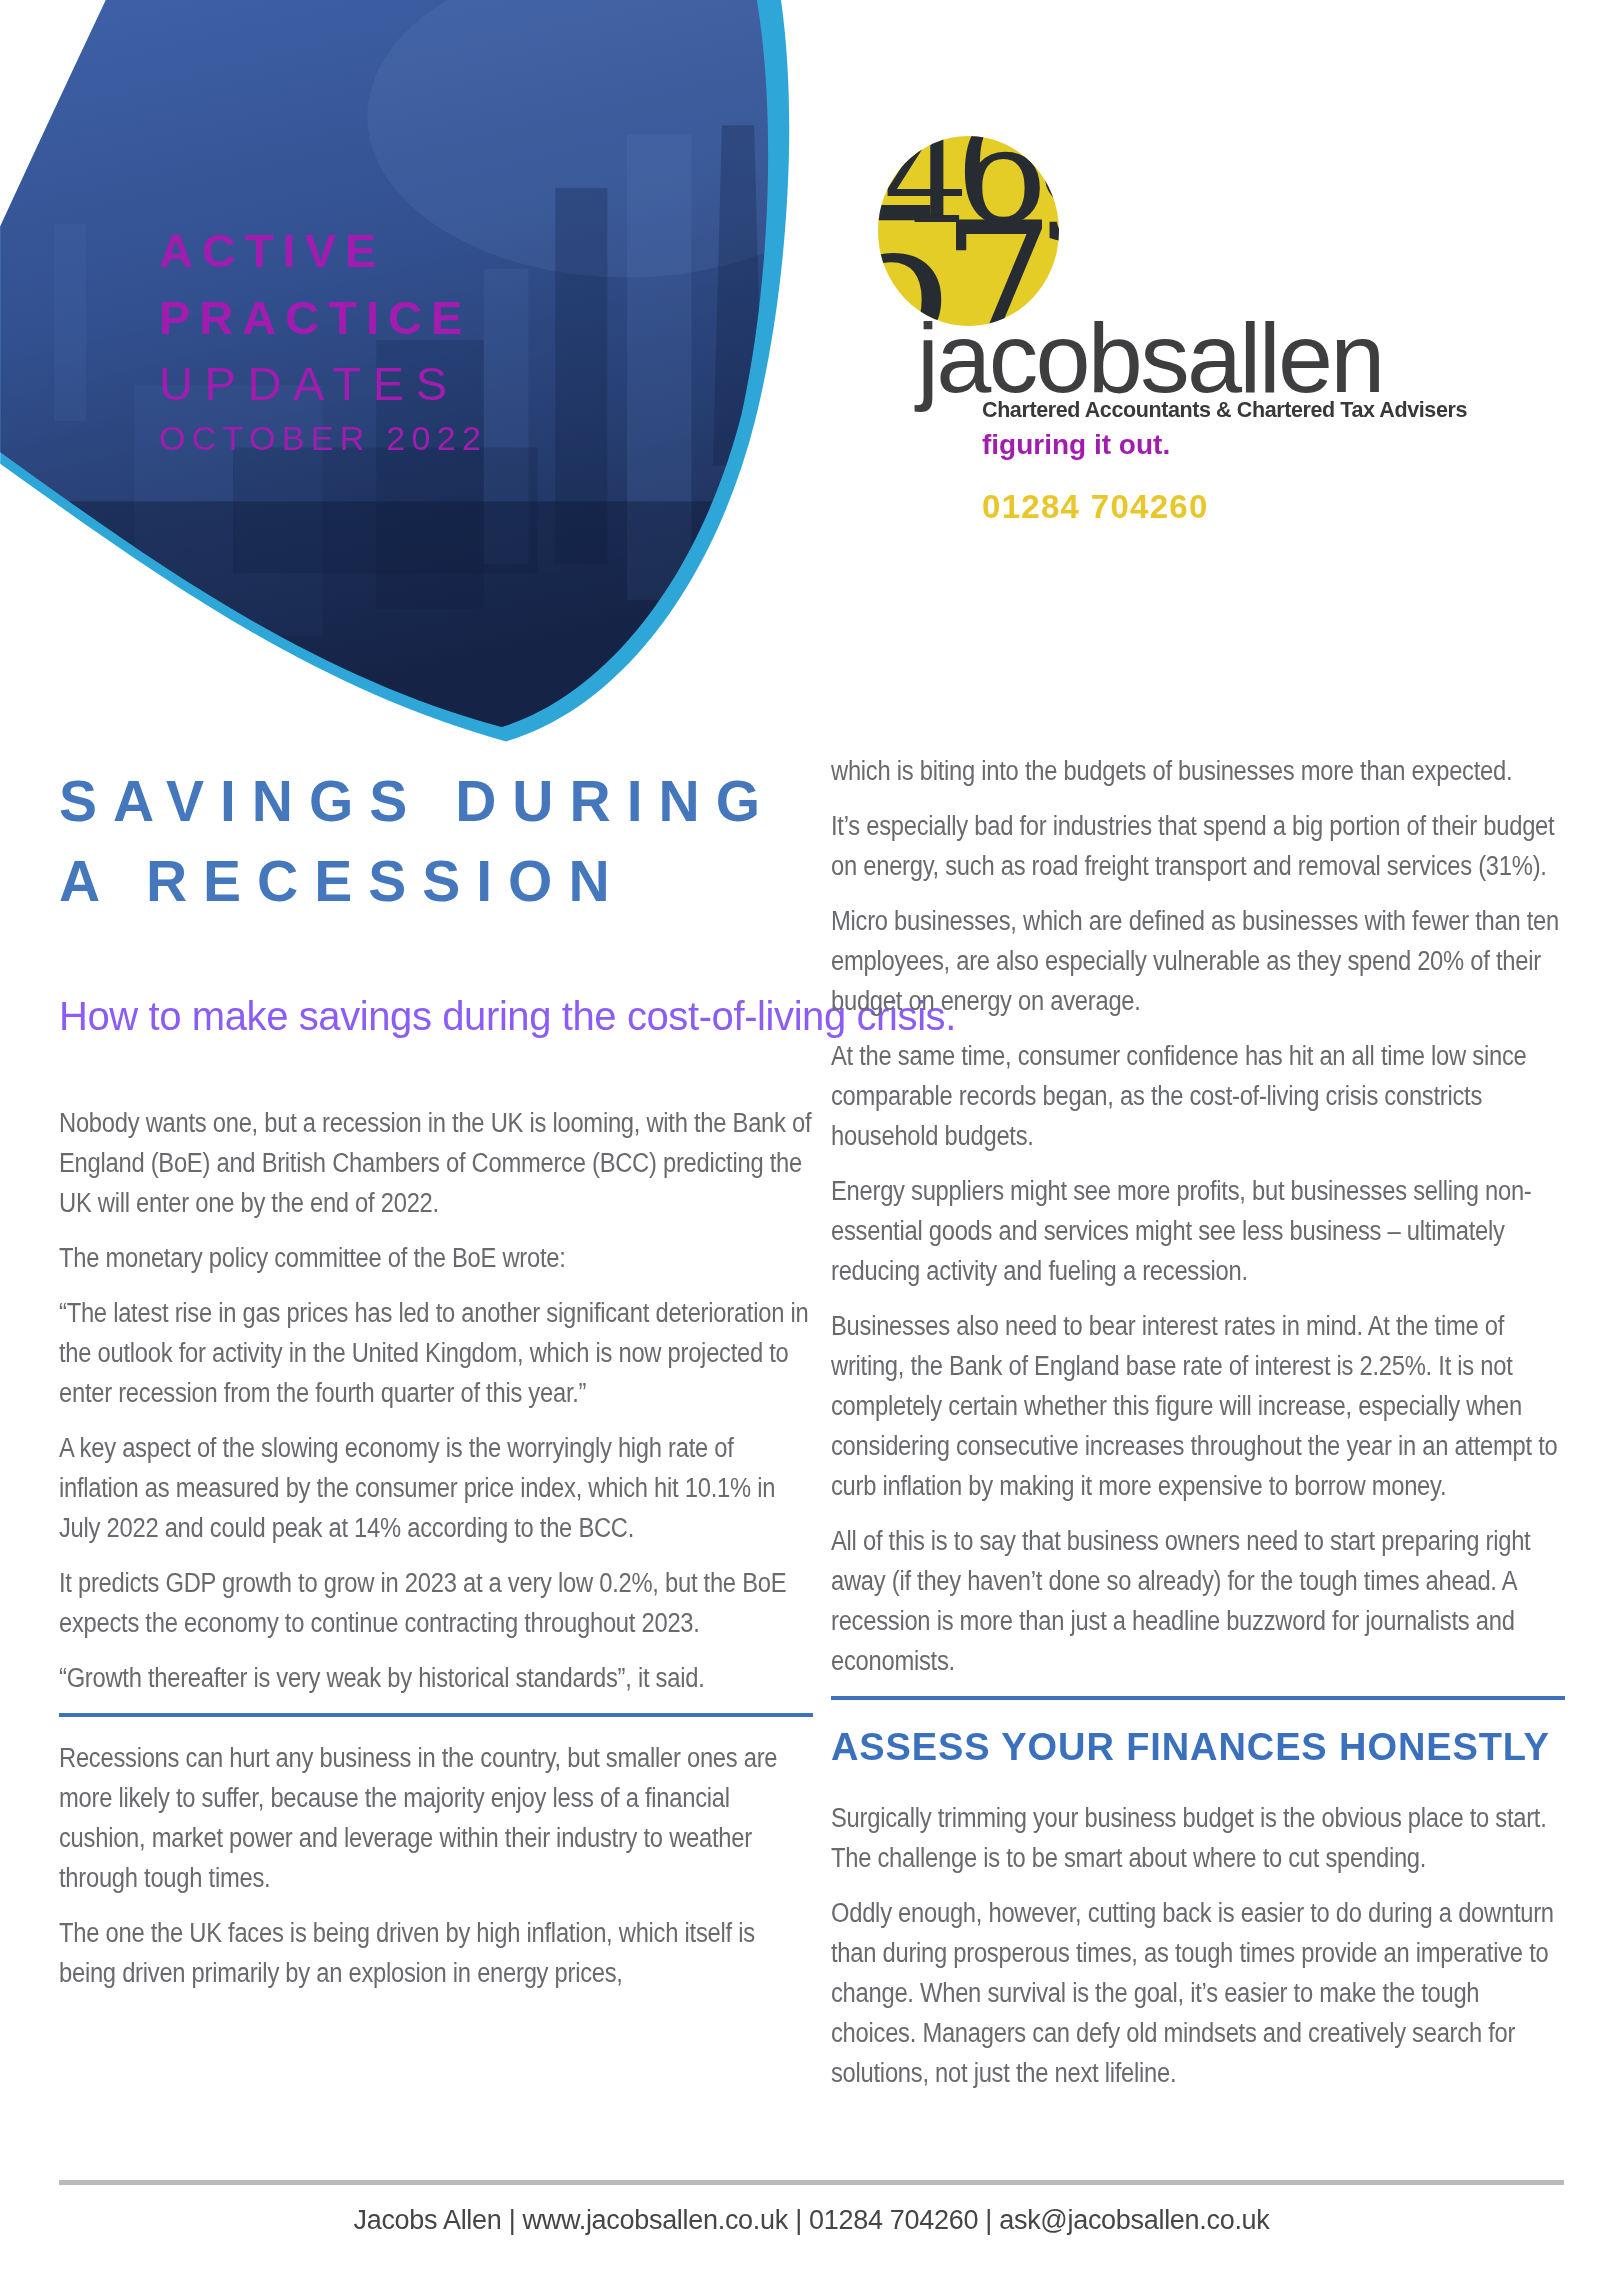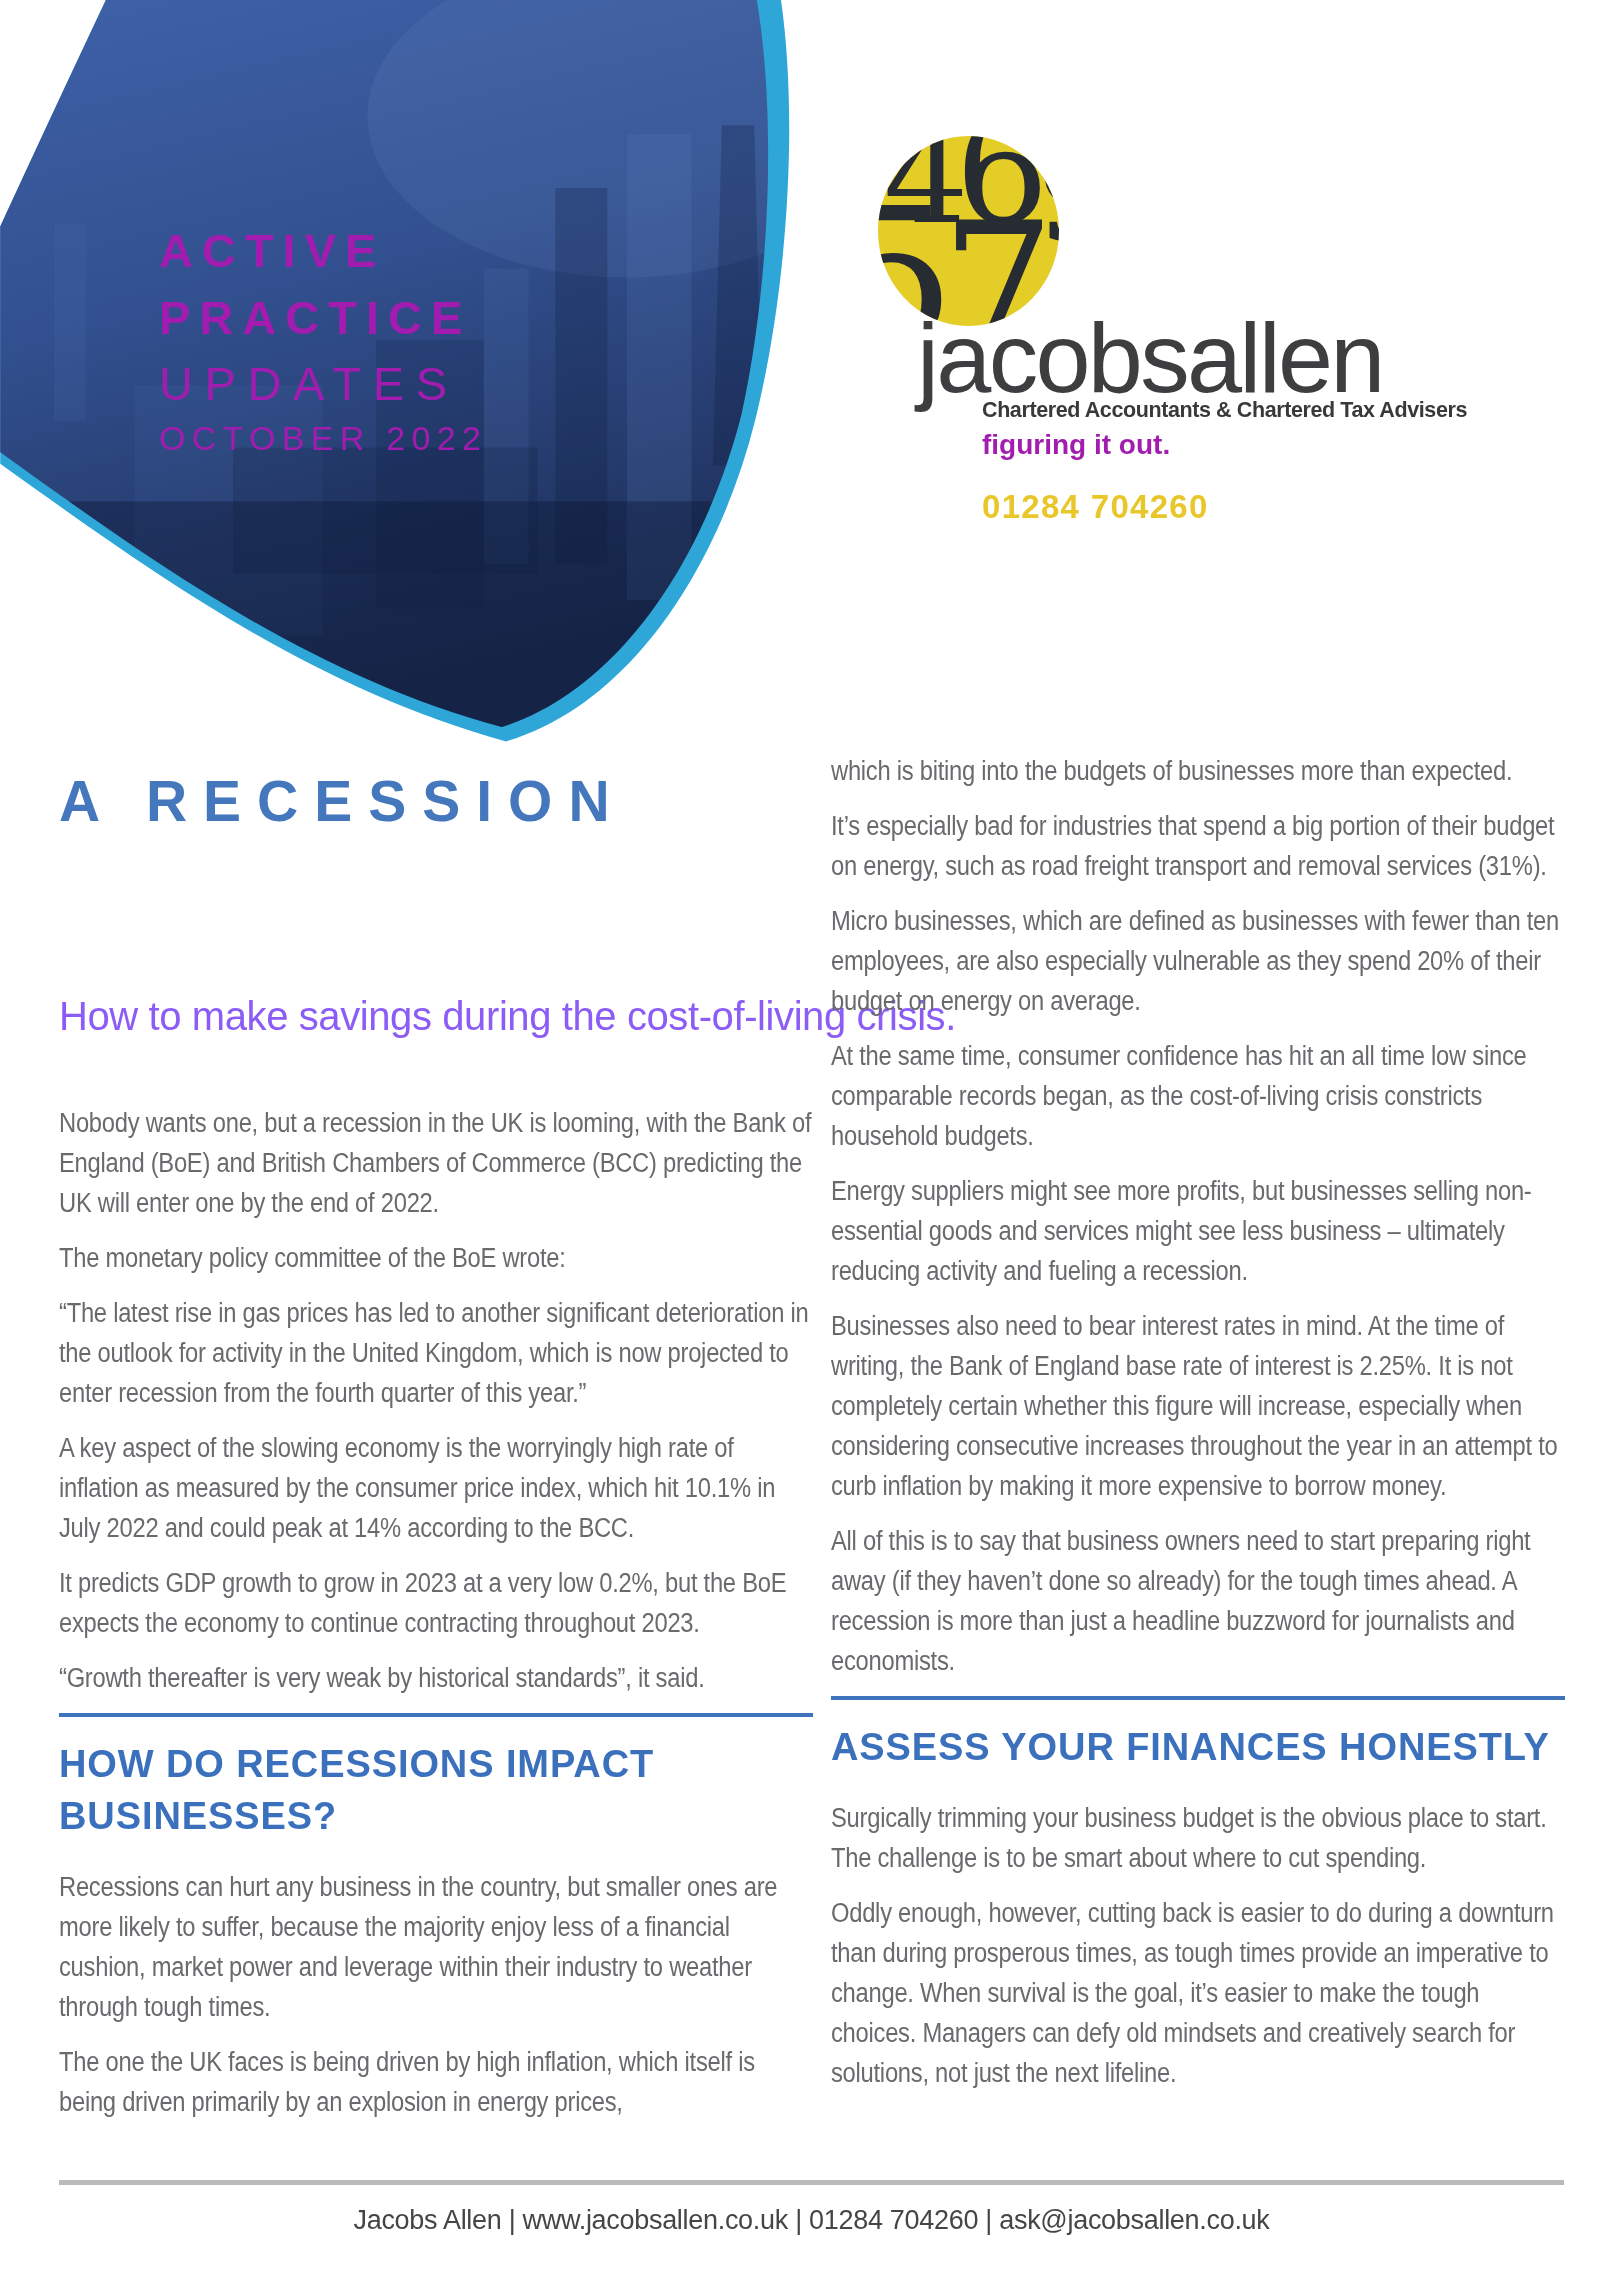--- a/index.html
+++ b/index.html
@@ -131,33 +131,33 @@
   <span class="logo-digit ld3">5</span>
   <span class="logo-digit ld4">7</span>
   <span class="logo-digit ld5">6</span>
 </div>
 <div class="logo-wordmark">jacobsallen</div>
 <div class="logo-tagline">Chartered Accountants &amp; Chartered Tax Advisers</div>
 <div class="logo-slogan">figuring it out.</div>
 <div class="logo-phone">01284 704260</div>
 
 <div class="title-block">
+  <div class="title-line">SAVINGS DURING</div>
   <div class="title-line">A RECESSION</div>
 </div>
 <div class="subtitle">How to make savings during the cost-of-living crisis.</div>
 
 <div class="col col-left">
   <p>Nobody wants one, but a recession in the UK is looming, with the Bank of England (BoE) and British Chambers of Commerce (BCC) predicting the UK will enter one by the end of 2022.</p>
   <p>The monetary policy committee of the BoE wrote:</p>
   <p>“The latest rise in gas prices has led to another significant deterioration in the outlook for activity in the United Kingdom, which is now projected to enter recession from the fourth quarter of this year.”</p>
   <p>A key aspect of the slowing economy is the worryingly high rate of inflation as measured by the consumer price index, which hit 10.1% in July 2022 and could peak at 14% according to the BCC.</p>
   <p>It predicts GDP growth to grow in 2023 at a very low 0.2%, but the BoE expects the economy to continue contracting throughout 2023.</p>
   <p>“Growth thereafter is very weak by historical standards”, it said.</p>
   <div class="rule"></div>
-  <h2>HOW DO RECESSIONS IMPACT BUSINESSES?</h2>
   <p>Recessions can hurt any business in the country, but smaller ones are more likely to suffer, because the majority enjoy less of a financial cushion, market power and leverage within their industry to weather through tough times.</p>
   <p>The one the UK faces is being driven by high inflation, which itself is being driven primarily by an explosion in energy prices,</p>
 </div>
 
 <div class="col col-right">
   <p>which is biting into the budgets of businesses more than expected.</p>
   <p>It’s especially bad for industries that spend a big portion of their budget on energy, such as road freight transport and removal services (31%).</p>
   <p>Micro businesses, which are defined as businesses with fewer than ten employees, are also especially vulnerable as they spend 20% of their budget on energy on average.</p>
   <p>At the same time, consumer confidence has hit an all time low since comparable records began, as the cost-of-living crisis constricts household budgets.</p>
   <p>Energy suppliers might see more profits, but businesses selling non-essential goods and services might see less business – ultimately reducing activity and fueling a recession.</p>

